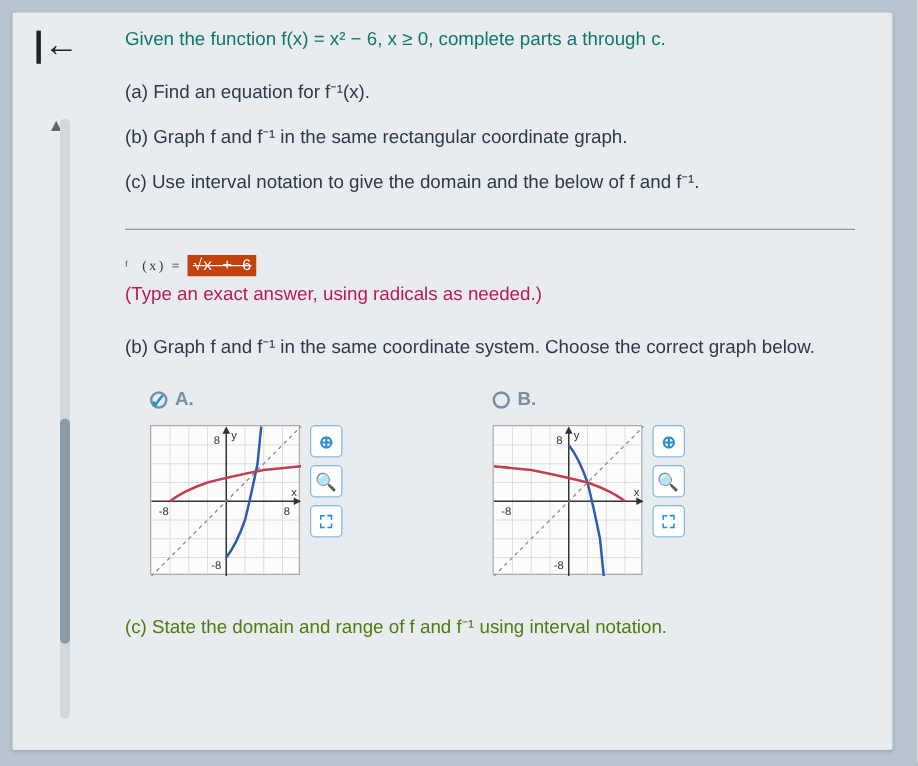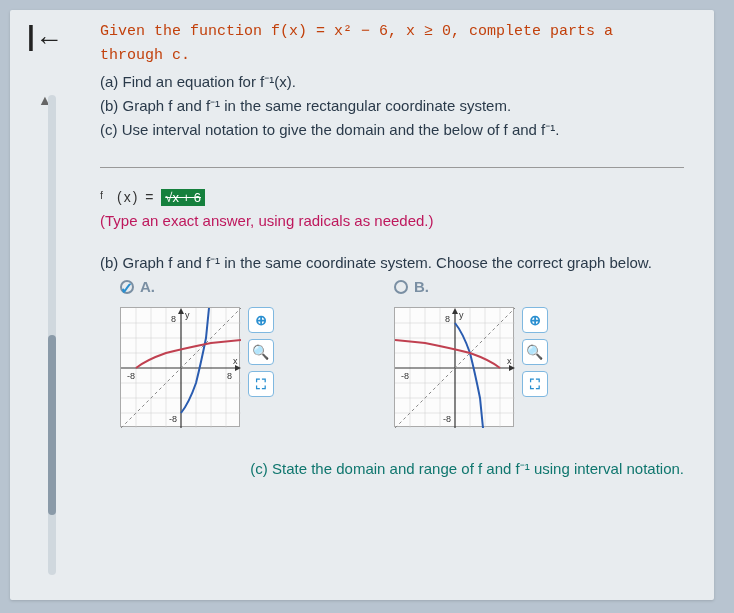--- a/index.html
+++ b/index.html
@@ -40,51 +40,52 @@
       cursor: pointer;
     }
     .content-area {
       flex: 1;
       padding: 10px 30px 10px 20px;
       color: #333;
       font-size: 15px;
       line-height: 1.6;
     }
     .problem-header {
-      margin-bottom: 2px;
-      color: #c2410c;
-      font-family: Liberation Mono, monospace;
+      margin-bottom: 18px;
+      color: #0f766e;
     }
     .parts-list {
       margin-bottom: 25px;
       color: #2a3a4a;
     }
-    .parts-list div { margin: 0 0; }
+    .parts-list div { margin: 12px 0; }
     .divider {
       border: none;
       border-top: 1px solid #999;
       margin: 10px 0 18px 0;
     }
     .prev-answer {
       font-size: 13px;
       color: #333;
     }
     .highlight {
-      background: #15803d;
+      background: #c2410c;
       color: white;
       padding: 1px 4px;
       text-decoration: line-through;
+      font-family: Liberation Mono, monospace;
     }
     .hint {
       color: #be185d;
       font-size: 15px;
       margin-bottom: 18px;
     }
     .part-b-q {
       color: #2a3a4a;
+      margin-bottom: 18px;
     }
     .graph-options {
       display: flex;
       gap: 120px;
       margin-left: 20px;
       margin-bottom: 30px;
     }
     .option {
       display: flex;
       flex-direction: column;
@@ -144,23 +145,22 @@
       background: white;
       display: flex;
       align-items: center;
       justify-content: center;
       color: #2a8fd0;
       font-size: 14px;
       cursor: pointer;
       font-weight: bold;
     }
     .part-c-q {
-      color: #0f766e;
+      color: #4d7c0f;
       margin-bottom: 18px;
-      text-align: right;
     }
     .fill-blank {
       display: inline-block;
       width: 22px;
       height: 18px;
       border: 1.5px solid #3a7ab8;
       background: white;
       vertical-align: middle;
       margin: 0 2px;
     }
@@ -193,28 +193,28 @@
     <div class="scrollbar">
       <div class="scrollbar-thumb"></div>
     </div>
   </div>
 
   <div class="content-area">
     <div class="problem-header">Given the function f(x) = x² − 6, x ≥ 0, complete parts a through c.</div>
 
     <div class="parts-list">
       <div>(a) Find an equation for f⁻¹(x).</div>
-      <div>(b) Graph f and f⁻¹ in the same rectangular coordinate system.</div>
+      <div>(b) Graph f and f⁻¹ in the same rectangular coordinate graph.</div>
       <div>(c) Use interval notation to give the domain and the below of f and f⁻¹.</div>
     </div>
 
     <hr class="divider">
 
     <div class="prev-answer">
-      <span style="font-size:14px;letter-spacing:2px;">ᶠ &nbsp;(x) = </span><span class="highlight">√x + 6</span>
+      <span style="font-size:11px;letter-spacing:2px;font-family:Liberation Serif, serif;">ᶠ &nbsp;(x) = </span><span class="highlight">√x + 6</span>
     </div>
     <div class="hint">(Type an exact answer, using radicals as needed.)</div>
 
     <div class="part-b-q">(b) Graph f and f⁻¹ in the same coordinate system. Choose the correct graph below.</div>
 
     <div class="graph-options">
 
       <div class="option">
         <div class="option-header">
           <span class="radio selected"></span>

